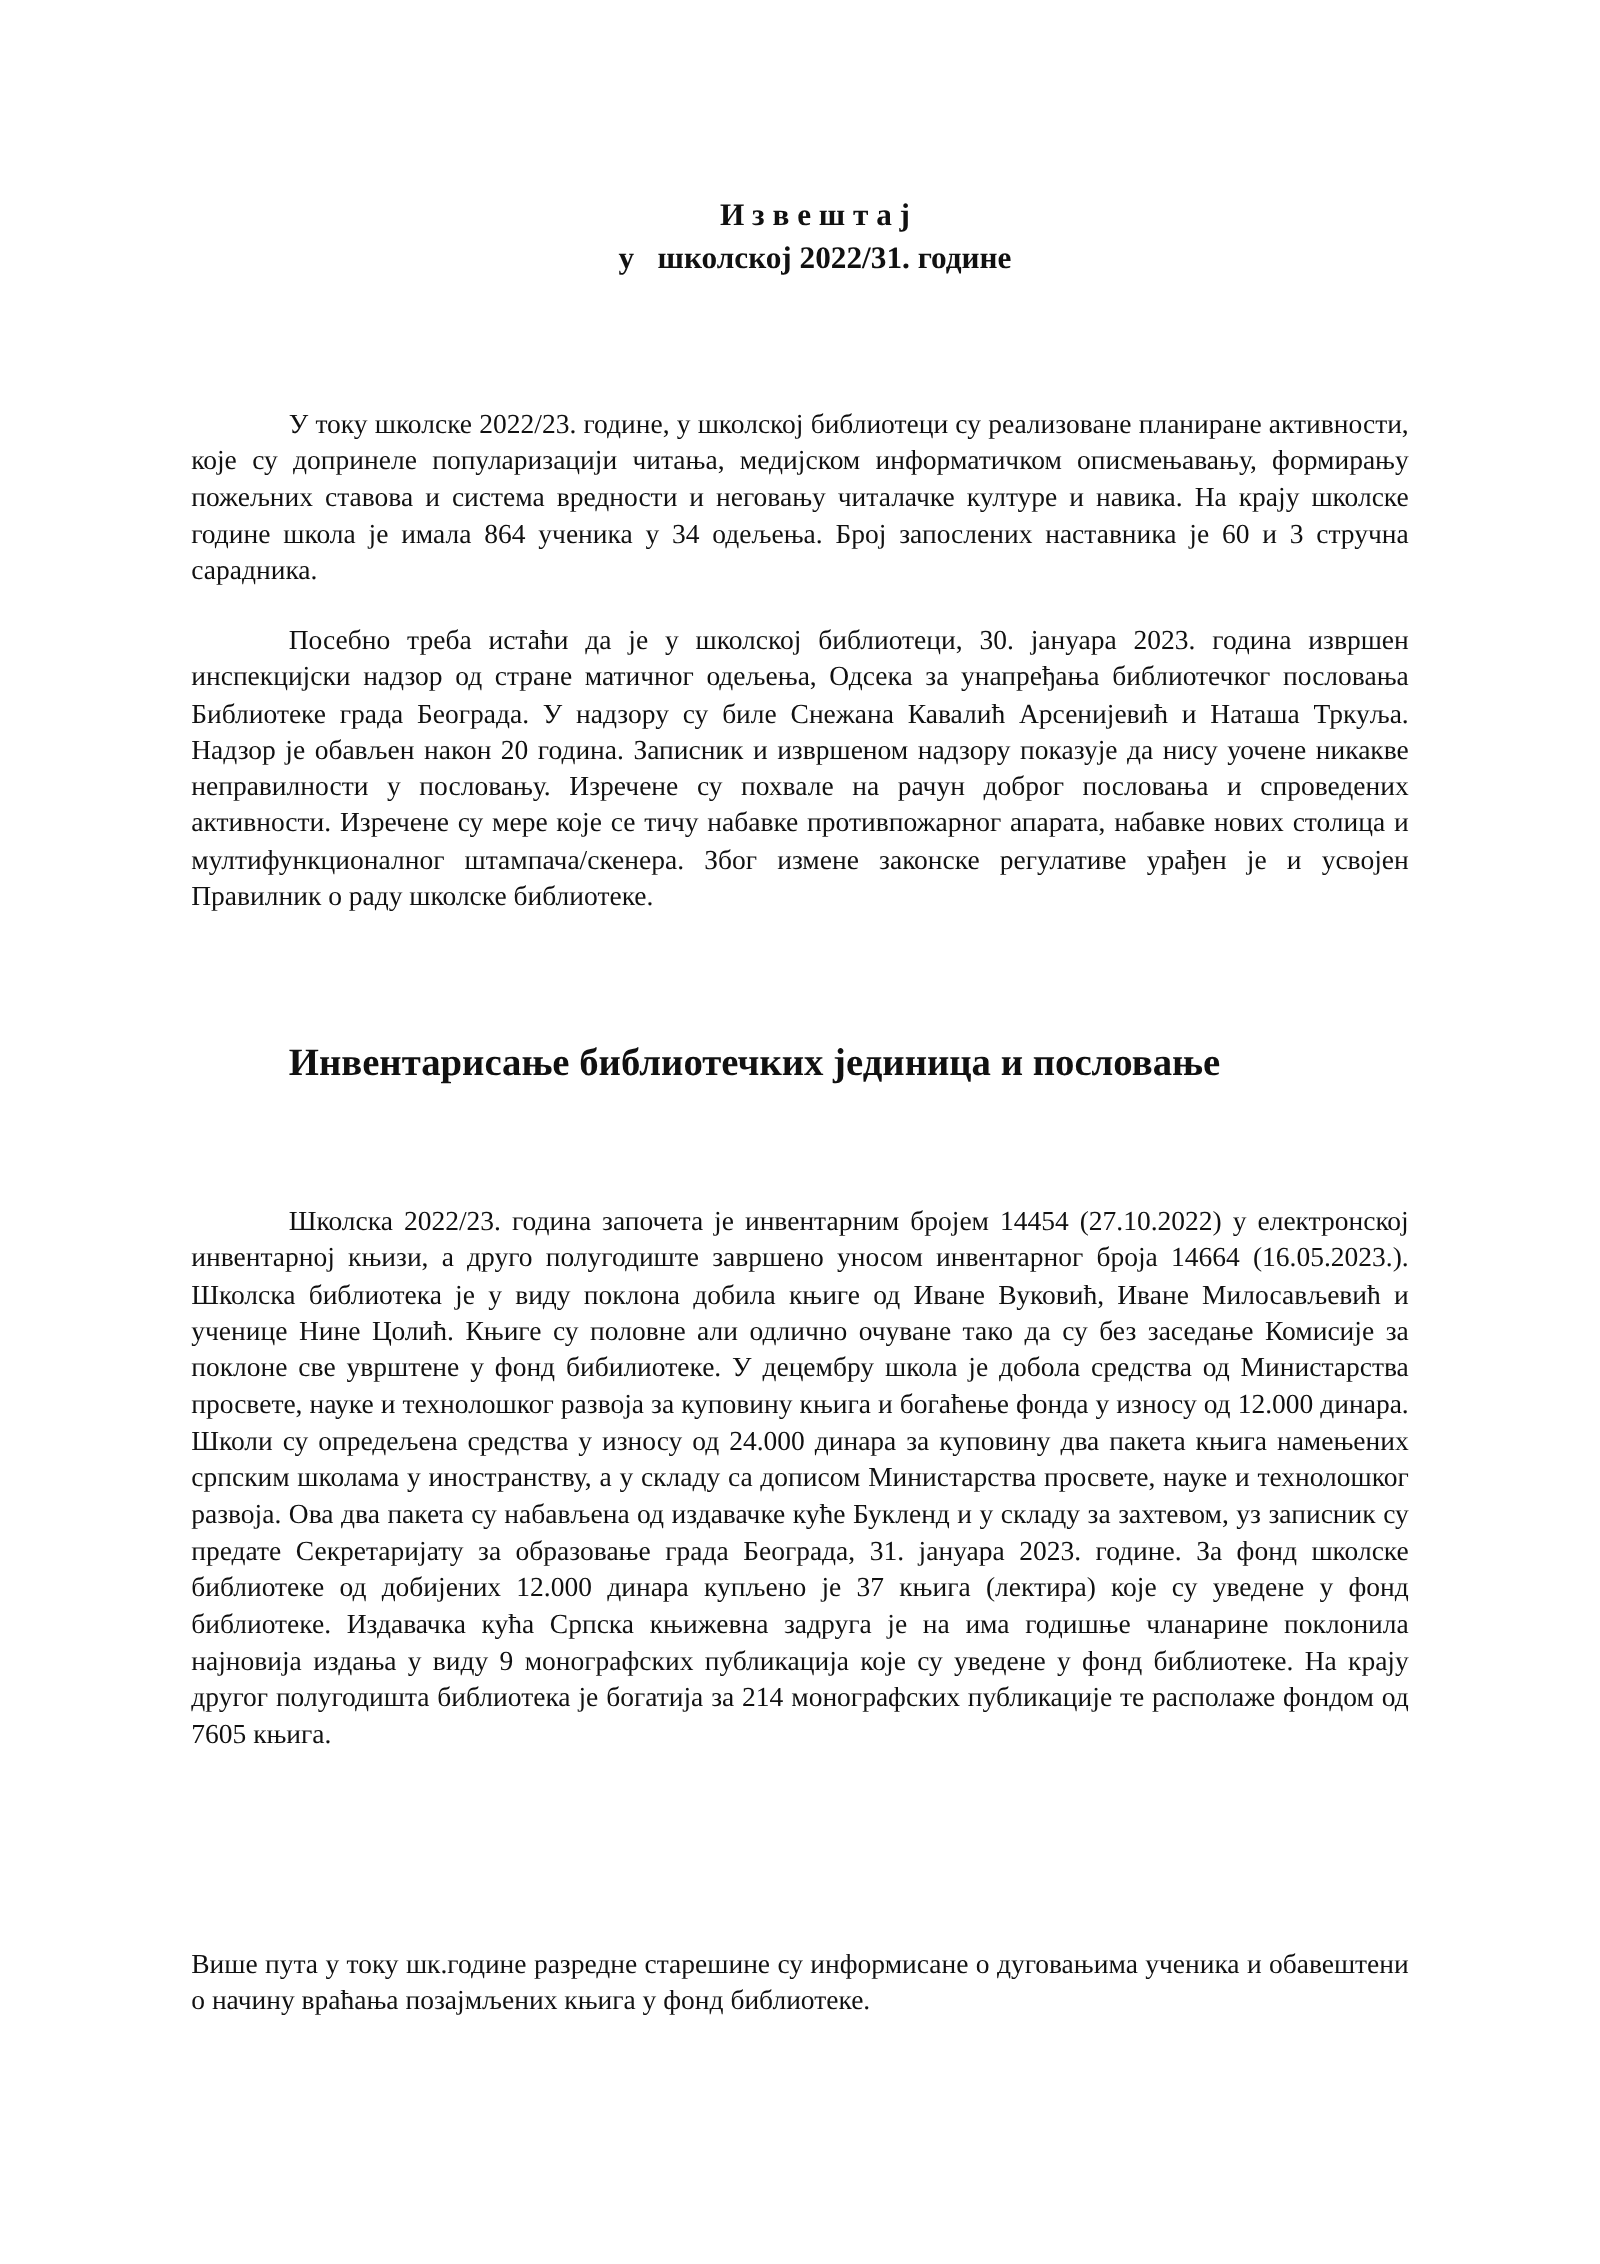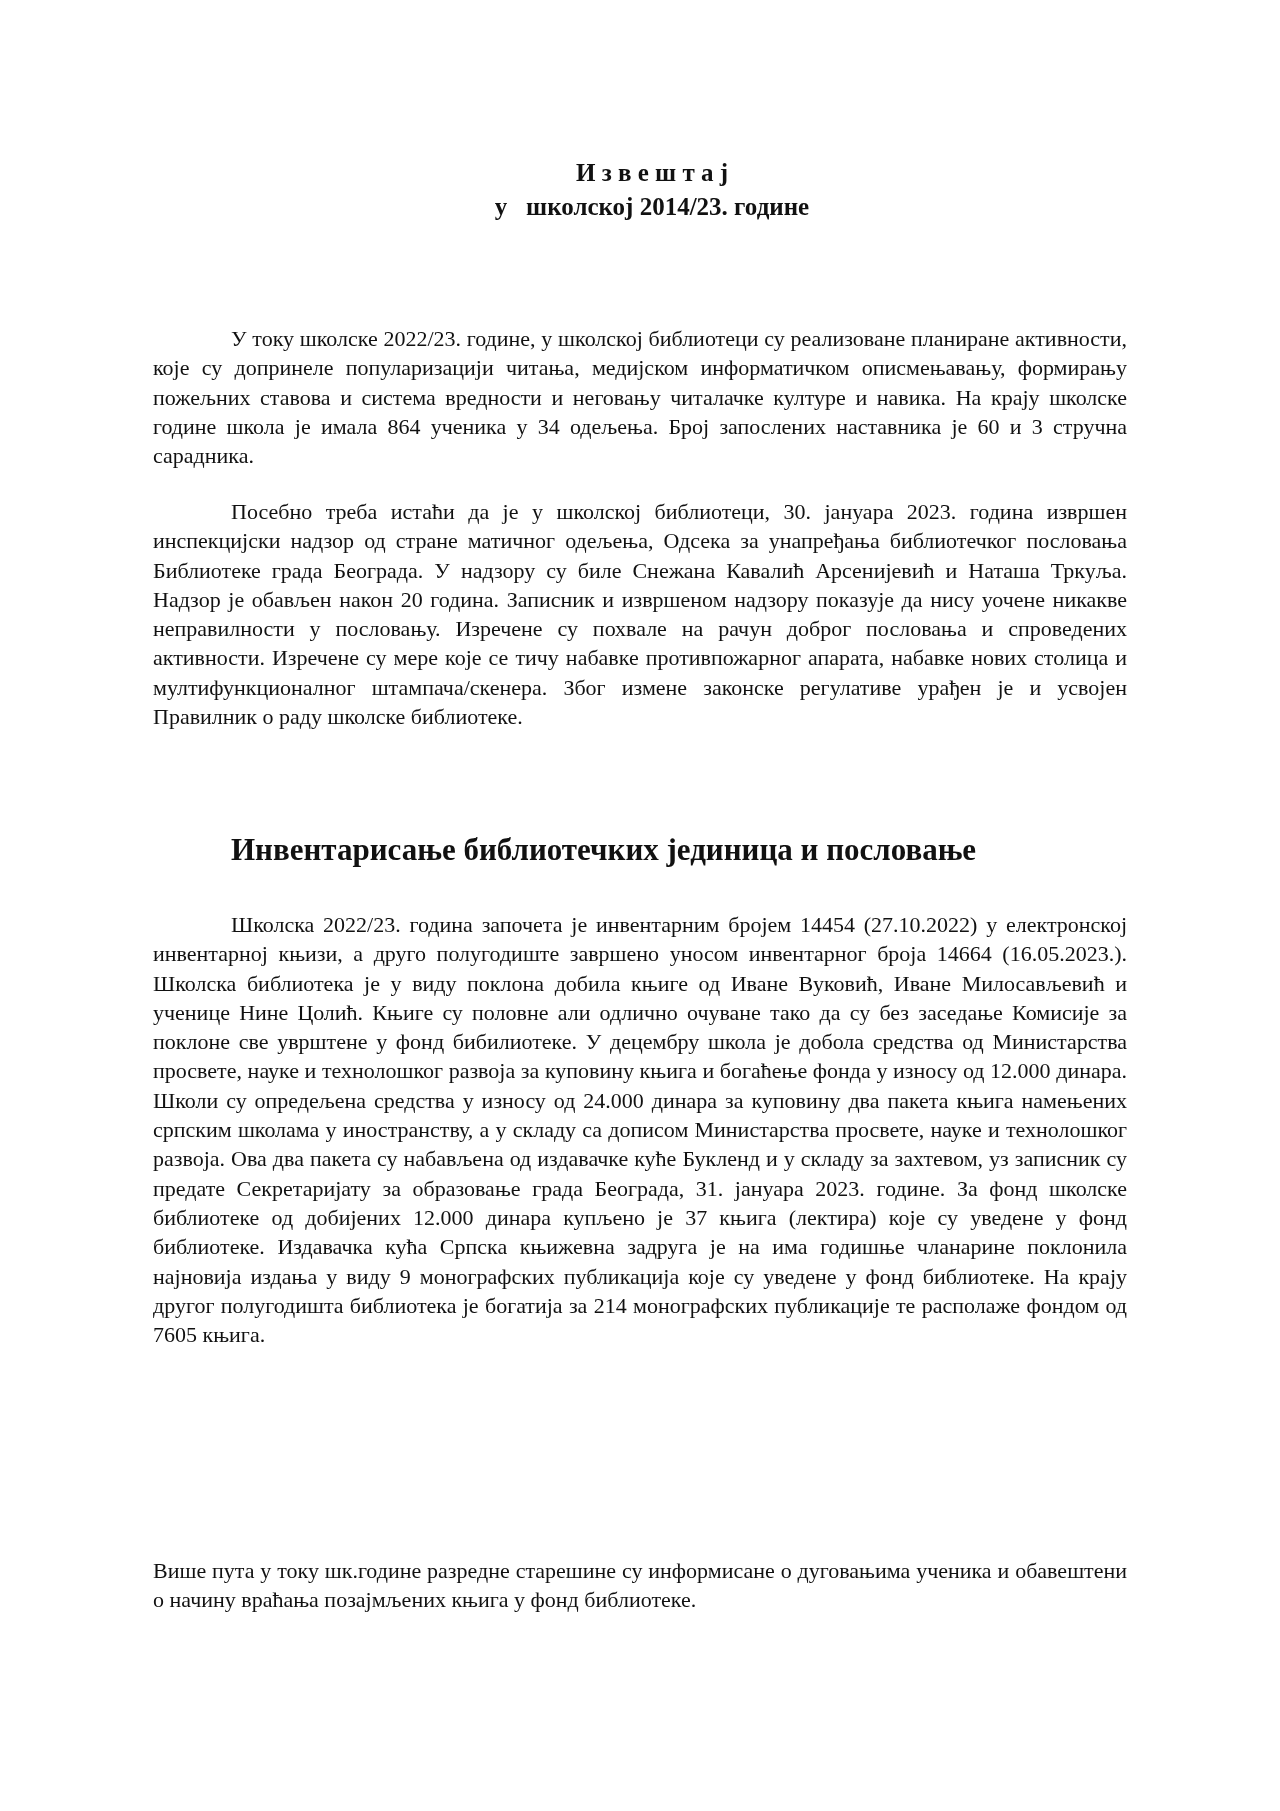--- a/index.html
+++ b/index.html
@@ -46,30 +46,30 @@
       position: absolute;
       left: 78px;
       top: 833px;
       font-size: 31px;
       font-weight: bold;
       line-height: 34px;
       white-space: nowrap;
     }
     #p1 { top: 312px; }
     #p2 { top: 485px; }
-    #p3 { top: 898px; }
+    #p3 { top: 950px; }
     #p4 { top: 1556px; }
   </style>
 </head>
 <body>
 
 <div class="page">
   <div class="title-block">
     <div>И з в е ш т а ј</div>
-    <div>у   школској 2014/23. године</div>
+    <div>у   школској 2022/31. године</div>
   </div>
 
   <p id="p1" class="para indent">У току  школске 2022/23. године,  у школској библиотеци су  реализоване планиране активности, које су допринеле популаризацији читања, медијском информатичком описмењавању, формирању пожељних ставова и система вредности и неговању читалачке културе и навика. На крају школске године школа је имала 864 ученика  у 34 одељења. Број запослених наставника је 60 и 3 стручна сарадника.</p>
   <p id="p2" class="para indent">Посебно треба истаћи да је у  школској библиотеци, 30. јануара 2023. година извршен инспекцијски надзор од стране матичног одељења, Одсека за унапређања библиотечког пословања Библиотеке града Београда. У надзору су биле Снежана Кавалић Арсенијевић и Наташа Тркуља. Надзор је обављен  након 20 година. Записник и извршеном надзору показује да нису уочене никакве неправилности у пословању. Изречене су похвале на рачун доброг пословања и спроведених активности. Изречене су мере које се тичу набавке противпожарног апарата, набавке нових столица и мултифункционалног штампача/скенера. Због измене законске регулативе урађен је и усвојен Правилник о раду школске библиотеке.</p>
 
   <div class="heading">Инвентарисање библиотечких јединица и пословање</div>
 
   <p id="p3" class="para indent">Школска 2022/23. година започета  је инвентарним бројем 14454 (27.10.2022) у електронској  инвентарној књизи, а друго полугодиште завршено уносом инвентарног броја 14664  (16.05.2023.). Школска библиотека је у виду поклона добила књиге од Иване Вуковић, Иване Милосављевић и ученице Нине Цолић.  Књиге су половне али одлично очуване тако да су без заседање Комисије за поклоне све  уврштене у фонд бибилиотеке. У децембру школа је добола средства од Министарства просвете, науке и технолошког развоја за куповину књига и богаћење фонда у износу од 12.000 динара. Школи су опредељена средства у износу од 24.000 динара за куповину два пакета књига намењених српским школама у иностранству, а у складу са дописом Министарства просвете, науке и технолошког развоја. Ова два пакета су набављена од издавачке куће Букленд и у складу за захтевом, уз записник су предате  Секретаријату за образовање града Београда, 31. јануара 2023. године. За фонд школске библиотеке од добијених 12.000 динара купљено је 37 књига (лектира) које су уведене у фонд библиотеке. Издавачка кућа Српска књижевна задруга је на има годишње чланарине поклонила најновија издања у виду 9 монографских публикација које су уведене у фонд библиотеке. На крају другог полугодишта библиотека је богатија за 214 монографских публикације те располаже фондом од 7605 књига.</p>
   <p id="p4" class="para">Више  пута у току шк.године разредне старешине су информисане о дуговањима ученика и обавештени о начину враћања позајмљених књига у фонд библиотеке.</p>
 </div>

